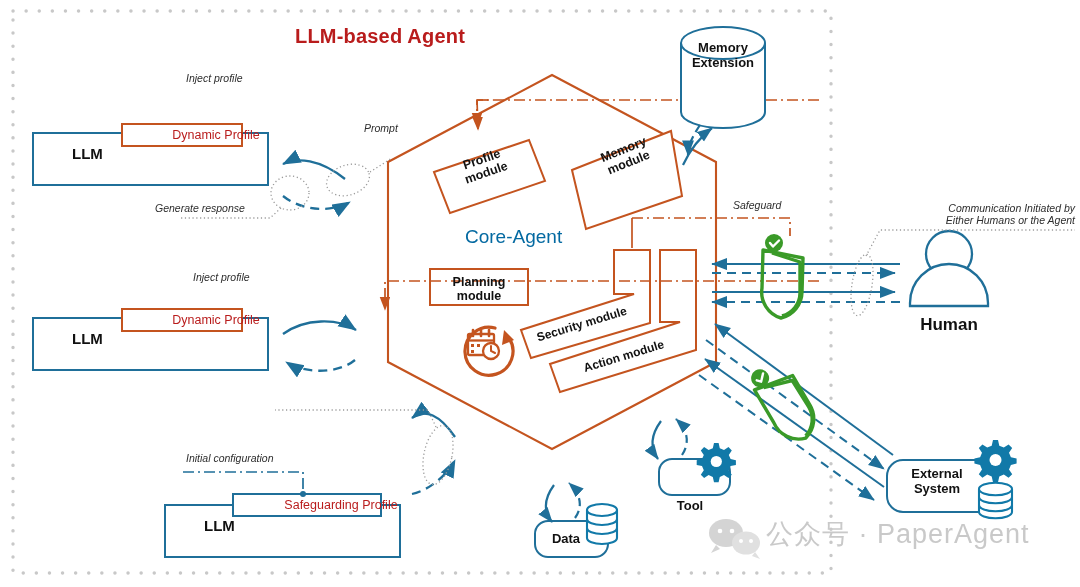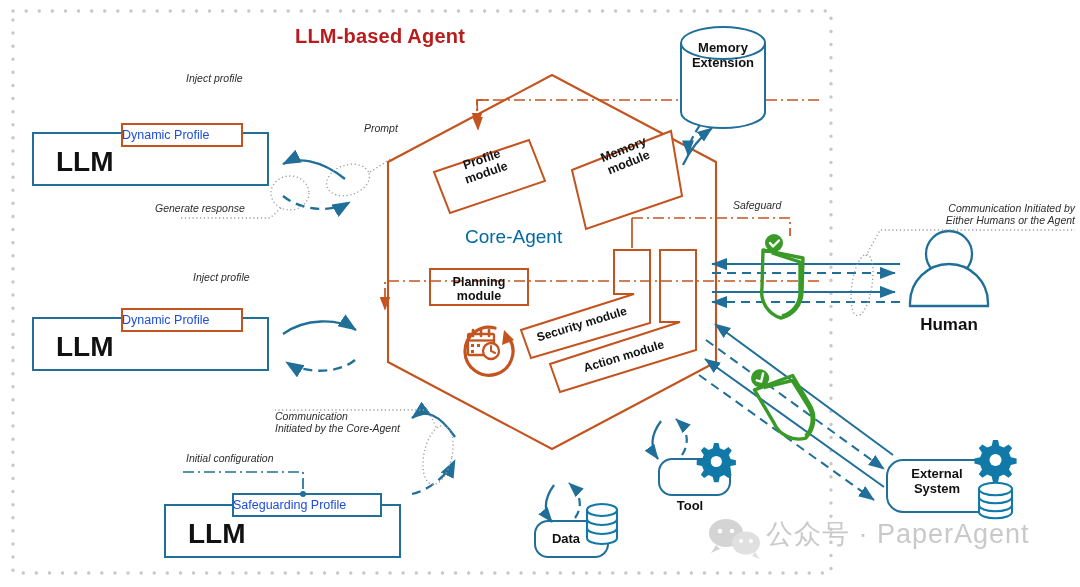--- a/index.html
+++ b/index.html
@@ -32,28 +32,31 @@
     font-weight:bold;
     color:#b91c1c;
     letter-spacing:.2px;
   }
   .coreagent{
     font-size:19px;
     font-weight:normal;
     color:#0369a1;
   }
   .llm{
-    font-size:28px;
+    font-size:15px;
     font-weight:bold;
     color:#111111;
+    margin-left:16px;
   }
   .boxlabel{
     font-size:12.5px;
     font-weight:400;
-    color:#1d4ed8;
+    color:#b91c1c;
+    text-align:center;
+    padding-left:34px;
   }
   .modlabel{
     font-size:12.5px;
     font-weight:bold;
     color:#111111;
     text-align:center;
   }
   .node-label{
     font-size:13px;
     font-weight:bold;
@@ -306,18 +309,17 @@
   <div class="lbl node-label" style="left:535px; top:532px; width:62px;">Data</div>
 
   <div class="lbl node-label" style="left:893px; top:467px; width:88px;"><span>External</span><br><span>System</span></div>
 
   <div class="lbl annot" style="left:186px; top:73px;">Inject profile</div>
   <div class="lbl annot" style="left:193px; top:272px;">Inject profile</div>
   <div class="lbl annot" style="left:364px; top:123px;">Prompt</div>
   <div class="lbl annot" style="left:155px; top:203px;">Generate response</div>
   <div class="lbl annot" style="left:733px; top:200px;">Safeguard</div>
   <div class="lbl annot annot-r" style="left:875px; top:155px; width:200px;"><span>Communication Initiated by</span><br><span>Either Humans or the Agent</span></div>
-  <div class="lbl annot" style="left:275px; top:411px;"><span>Communication</span><br><span>Initiated by the Core-Agent</span></div>
   <div class="lbl annot" style="left:186px; top:453px;">Initial configuration</div>
 
   <div class="lbl watermark" style="left:766px; top:519px;">公众号 · PaperAgent</div>
 
 </div>
 
 </body></html>

